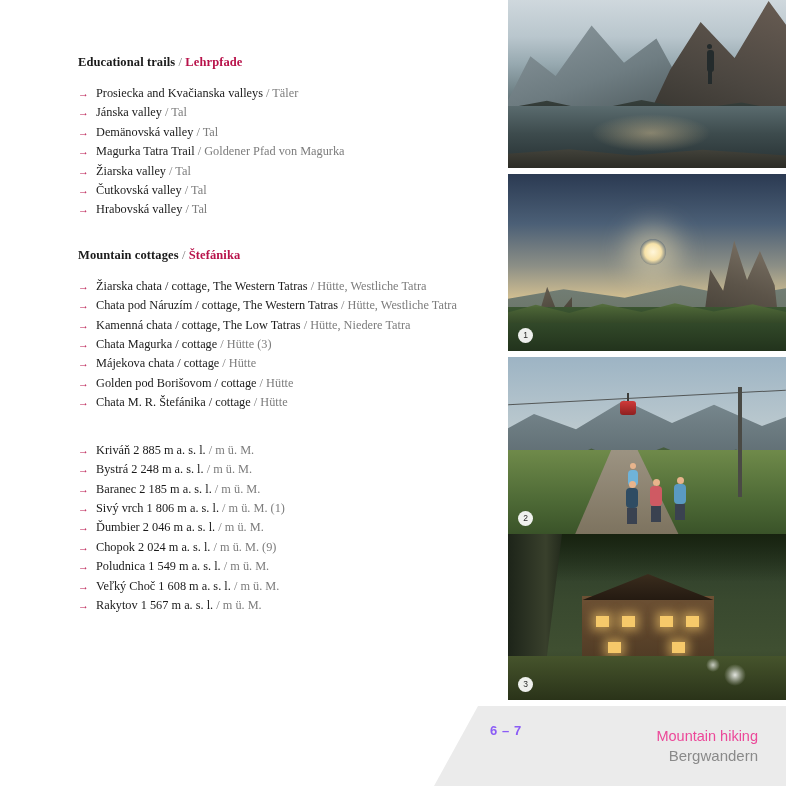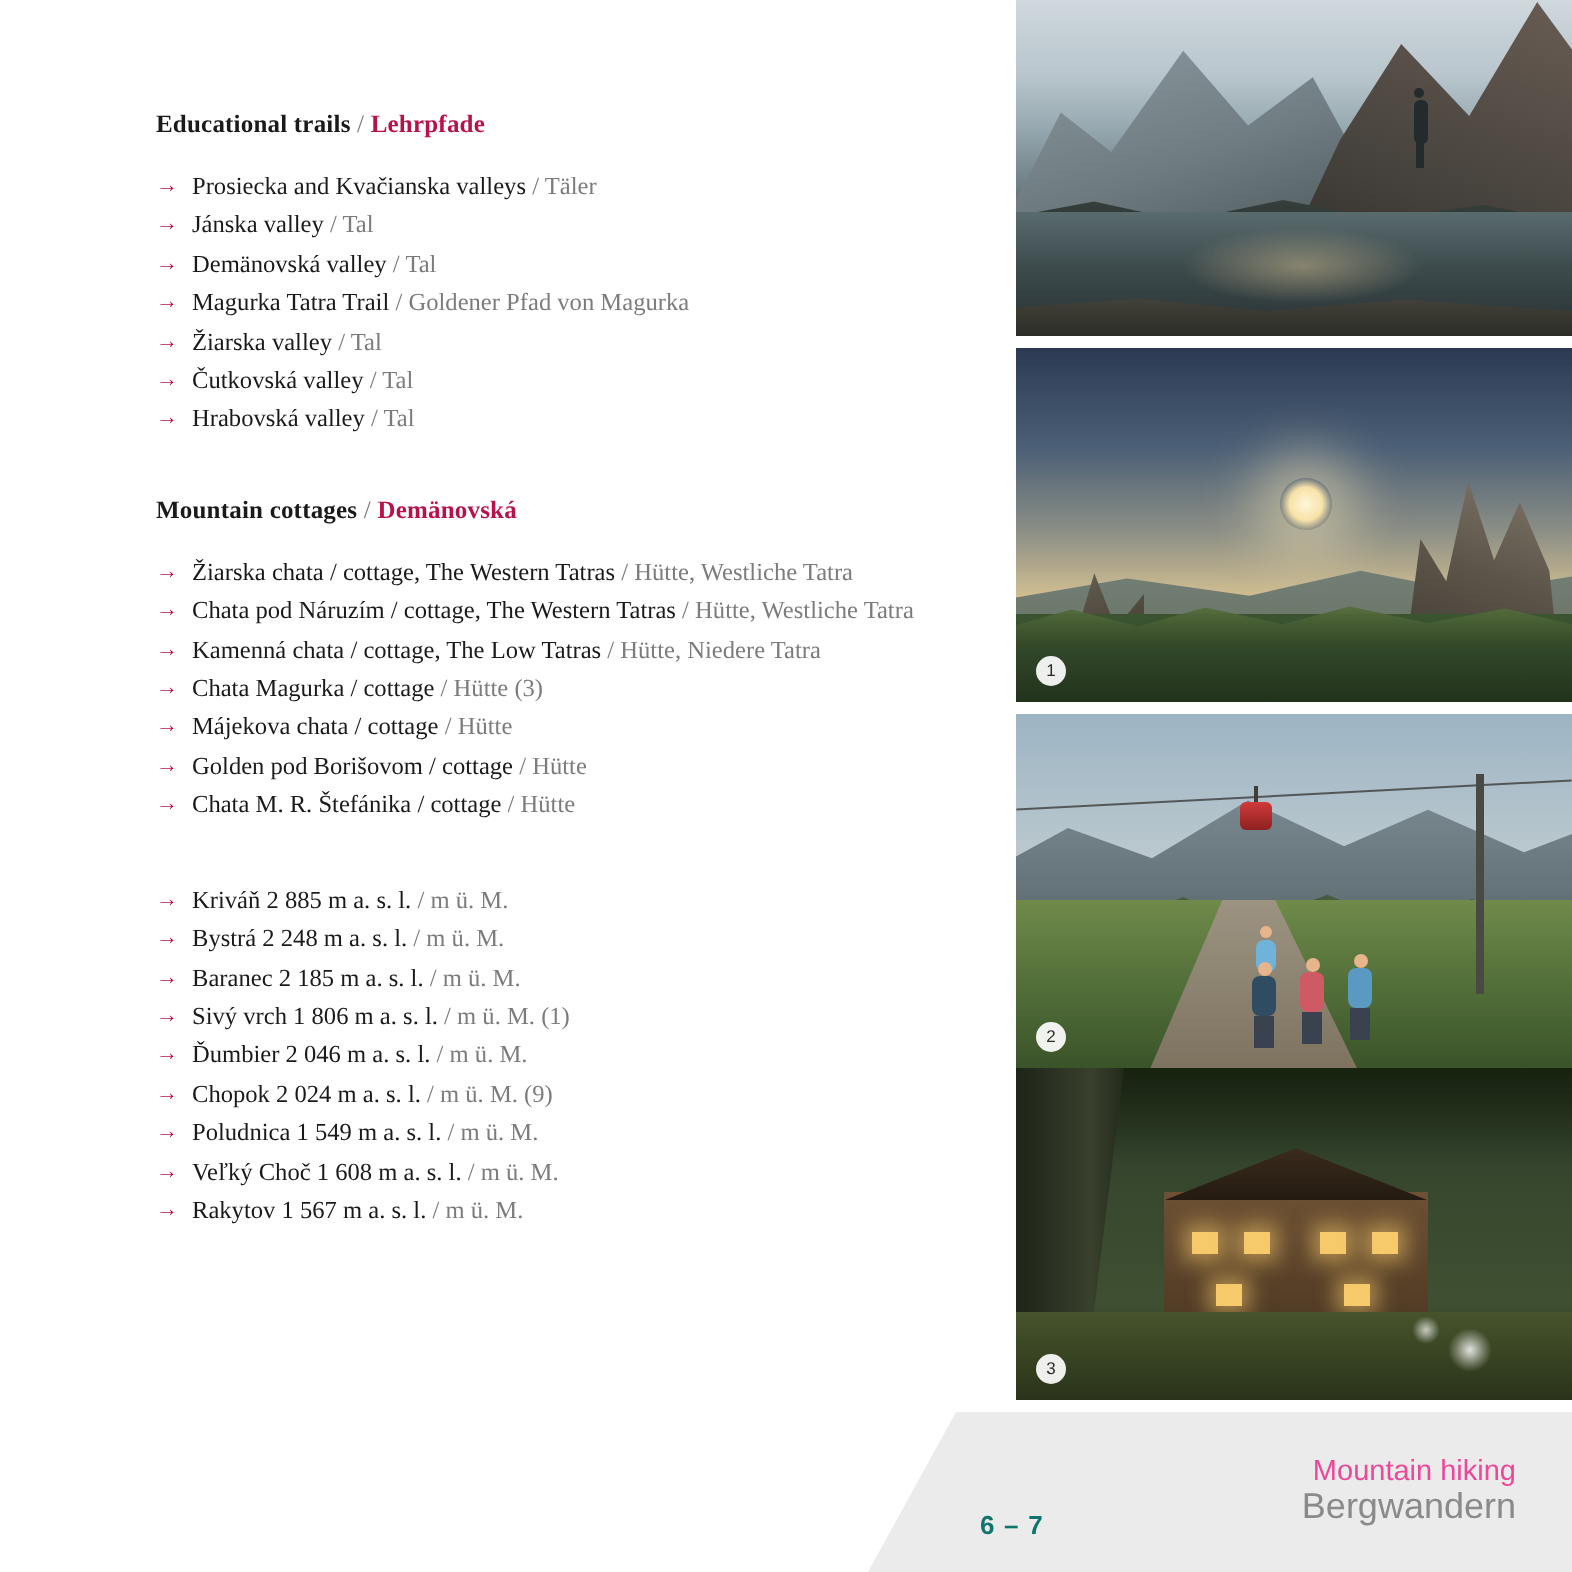--- a/index.html
+++ b/index.html
@@ -324,39 +324,39 @@
     left: 434px;
     bottom: 0;
     width: 352px;
     height: 80px;
     background: #ebebeb;
     clip-path: polygon(44px 0, 352px 0, 352px 80px, 0 80px);
   }
   .page-number {
     position: absolute;
     left: 490px;
-    bottom: 16px;
+    bottom: 48px;
     font-size: 13px;
     font-weight: bold;
-    color: #0f766e;
+    color: #8b5cf6;
     letter-spacing: 0.6px;
   }
   .footer-title {
     position: absolute;
     right: 28px;
     bottom: 42px;
     font-size: 14.5px;
     color: #ec4899;
     text-align: right;
   }
   .footer-sub {
     position: absolute;
     right: 28px;
     bottom: 22px;
-    font-size: 18px;
+    font-size: 15px;
     color: #8a8a8a;
     text-align: right;
   }
 </style>
 </head>
 <body>
 
 <div class="page">
 
   <div class="content">
@@ -410,21 +410,21 @@
           <span class="sep">/</span>
           <span class="de">Tal</span>
         </li>
       </ul>
     </div>
 
     <div class="section">
       <div class="section-head">
         <span>Mountain cottages</span>
         <span class="sep">/</span>
-        <span class="de">Demänovská</span>
+        <span class="de">Štefánika</span>
       </div>
       <ul class="items">
         <li>
           <span class="arrow">→</span>
           <span>Žiarska chata / cottage, The Western Tatras</span>
           <span class="sep">/</span>
           <span class="de">Hütte, Westliche Tatra</span>
         </li>
         <li>
           <span class="arrow">→</span>

